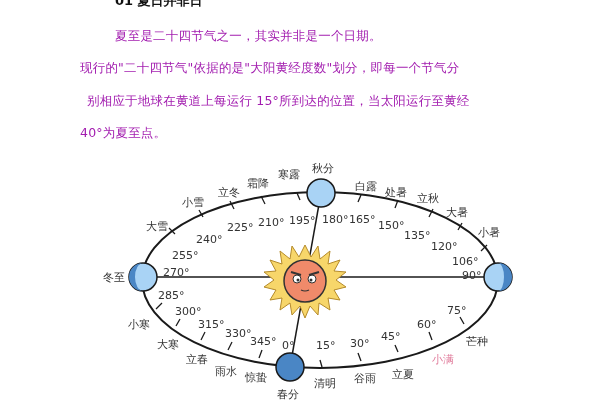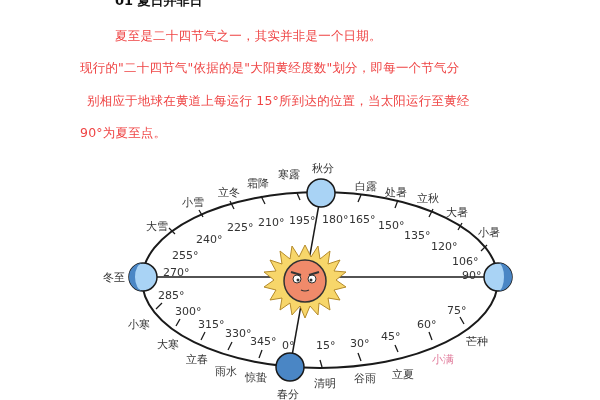--- a/index.html
+++ b/index.html
@@ -1,36 +1,36 @@
 <!DOCTYPE html>
 <html><head>
 <meta charset="utf-8">
 <style>
   html, body { margin:0; padding:0; background:#ffffff; }
   body { width:600px; height:400px; overflow:hidden; position:relative;
          font-family:"DejaVu Sans","Liberation Sans",sans-serif; color:#222; }
   .title { position:absolute; left:115px; top:-8px; font-size:13px; font-weight:bold; color:#111; }
-  .para { position:absolute; font-size:12.5px; color:#ef4444; white-space:nowrap; letter-spacing:0.2px; }
+  .para { position:absolute; font-size:12.5px; color:#a21caf; white-space:nowrap; letter-spacing:0.2px; }
   #p1 { left:115px; top:28px; }
   #p2 { left:80px; top:60px; }
   #p3 { left:80px; top:93px;margin-left:7px; }
   #p4 { left:80px; top:125px; }
   svg.diagram { position:absolute; left:0; top:0; }
   .term { font-size:11px; fill:#333; font-family:"DejaVu Sans",sans-serif; }
   .deg { font-size:11px; fill:#333; font-family:"DejaVu Sans",sans-serif; }
   .pink { fill:#e07a9a; }
 </style>
 </head>
 <body>
 
 <div class="title">01 夏日并非日</div>
 <div class="para" id="p1">夏至是二十四节气之一，其实并非是一个日期。</div>
 <div class="para" id="p2">现行的"二十四节气"依据的是"大阳黄经度数"划分，即每一个节气分</div>
 <div class="para" id="p3">别相应于地球在黄道上每运行 15°所到达的位置，当太阳运行至黄经</div>
-<div class="para" id="p4">90°为夏至点。</div>
+<div class="para" id="p4">40°为夏至点。</div>
 
 <svg class="diagram" width="600" height="400" viewBox="0 0 600 400">
 
   <ellipse cx="320" cy="280" rx="178" ry="88" fill="none" stroke="#1a1a1a" stroke-width="2"></ellipse>
 
   <line x1="143" y1="277" x2="498" y2="277" stroke="#1a1a1a" stroke-width="1.5"></line>
   <line x1="321" y1="193" x2="290" y2="367" stroke="#1a1a1a" stroke-width="1.5"></line>
 
   <g stroke="#1a1a1a" stroke-width="1.3">
     <line x1="297" y1="193" x2="300" y2="200"></line>

